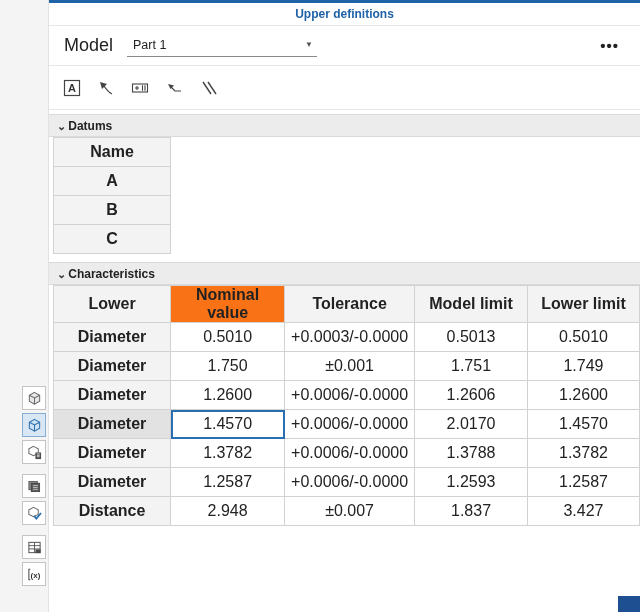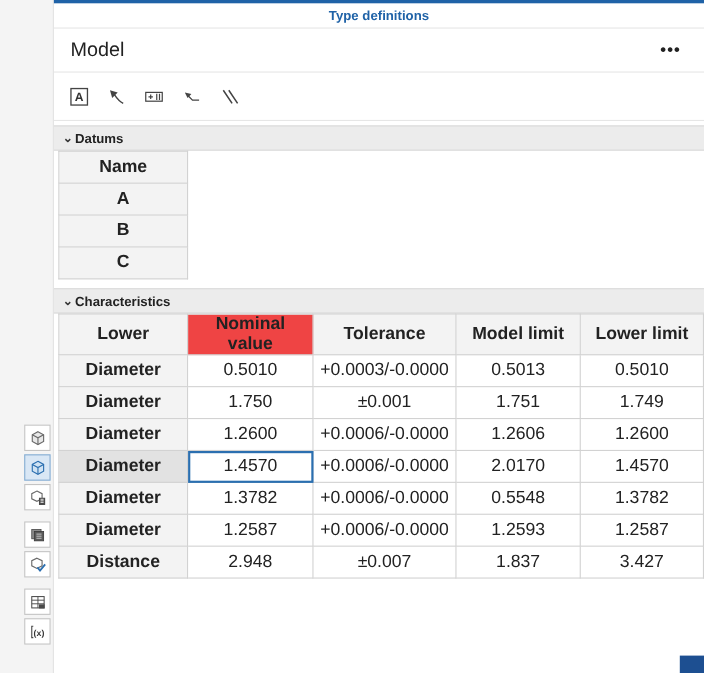--- a/index.html
+++ b/index.html
@@ -56,21 +56,21 @@
   }
   .section-header .chev { font-size:11px; margin-right:2px; line-height:10px; color:#333; }
 
   table { border-collapse:collapse; margin-left:4px; margin-top:0; }
   th, td {
     border:1px solid #d2d2d2; height:29px; padding:0 6px;
     font-size:16px; text-align:center; background:#fff;
   }
   th { background:#f3f3f3; font-weight:bold; }
   td.type-cell { background:#f3f3f3; font-weight:bold; }
-  th.sel-col { background:#ef4444; }
+  th.sel-col { background:#f97316; }
   td.sel-type { background:#e2e2e2; }
   td.selected-cell { outline:2px solid #2b6fb0; outline-offset:-2px; }
 
   #datums-table th, #datums-table td { width:117px; }
 
   #characteristics-table th:nth-child(1), #characteristics-table td:nth-child(1){ width:120px; }
   #characteristics-table th:nth-child(2), #characteristics-table td:nth-child(2){ width:117px; }
   #characteristics-table th:nth-child(3), #characteristics-table td:nth-child(3){ width:118px; }
   #characteristics-table th:nth-child(4), #characteristics-table td:nth-child(4){ width:117px; }
   #characteristics-table th:nth-child(5), #characteristics-table td:nth-child(5){ width:116px; }
@@ -144,25 +144,29 @@
     <svg viewBox="0 0 16 16" width="15" height="15">
       <path d="M3.5 2.5 2 2.5 2 13.5 3.5 13.5" fill="none" stroke="#4a4a4a" stroke-width="1.1"></path>
       <text x="9" y="11.5" text-anchor="middle" font-size="8.5" font-weight="bold" fill="#333" font-family="Liberation Sans, sans-serif">(x)</text>
     </svg>
   </div>
 </div>
 
 <div class="panel">
 
   <div class="title-bar">
-    <span class="title">Type definitions</span>
+    <span class="title">Upper definitions</span>
   </div>
 
   <div class="model-row">
     <span class="label">Model</span>
+    <div class="dropdown">
+      <span>Part 1</span>
+      <span class="caret">▼</span>
+    </div>
     <div class="more-btn">•••</div>
   </div>
 
   <div class="toolbar">
     <div class="tool">
       <svg viewBox="0 0 18 18" width="18" height="18">
         <rect x="1.5" y="1.5" width="15" height="15" fill="none" stroke="#444" stroke-width="1.2"></rect>
         <text x="9" y="13" text-anchor="middle" font-size="11" font-weight="bold" fill="#333" font-family="Liberation Sans, sans-serif">A</text>
       </svg>
     </div>
@@ -257,21 +261,21 @@
             <td class="type-cell sel-type">Diameter</td>
             <td class="selected-cell">1.4570</td>
             <td>+0.0006/-0.0000</td>
             <td>2.0170</td>
             <td>1.4570</td>
           </tr>
           <tr>
             <td class="type-cell">Diameter</td>
             <td>1.3782</td>
             <td>+0.0006/-0.0000</td>
-            <td>0.5548</td>
+            <td>1.3788</td>
             <td>1.3782</td>
           </tr>
           <tr>
             <td class="type-cell">Diameter</td>
             <td>1.2587</td>
             <td>+0.0006/-0.0000</td>
             <td>1.2593</td>
             <td>1.2587</td>
           </tr>
           <tr>

